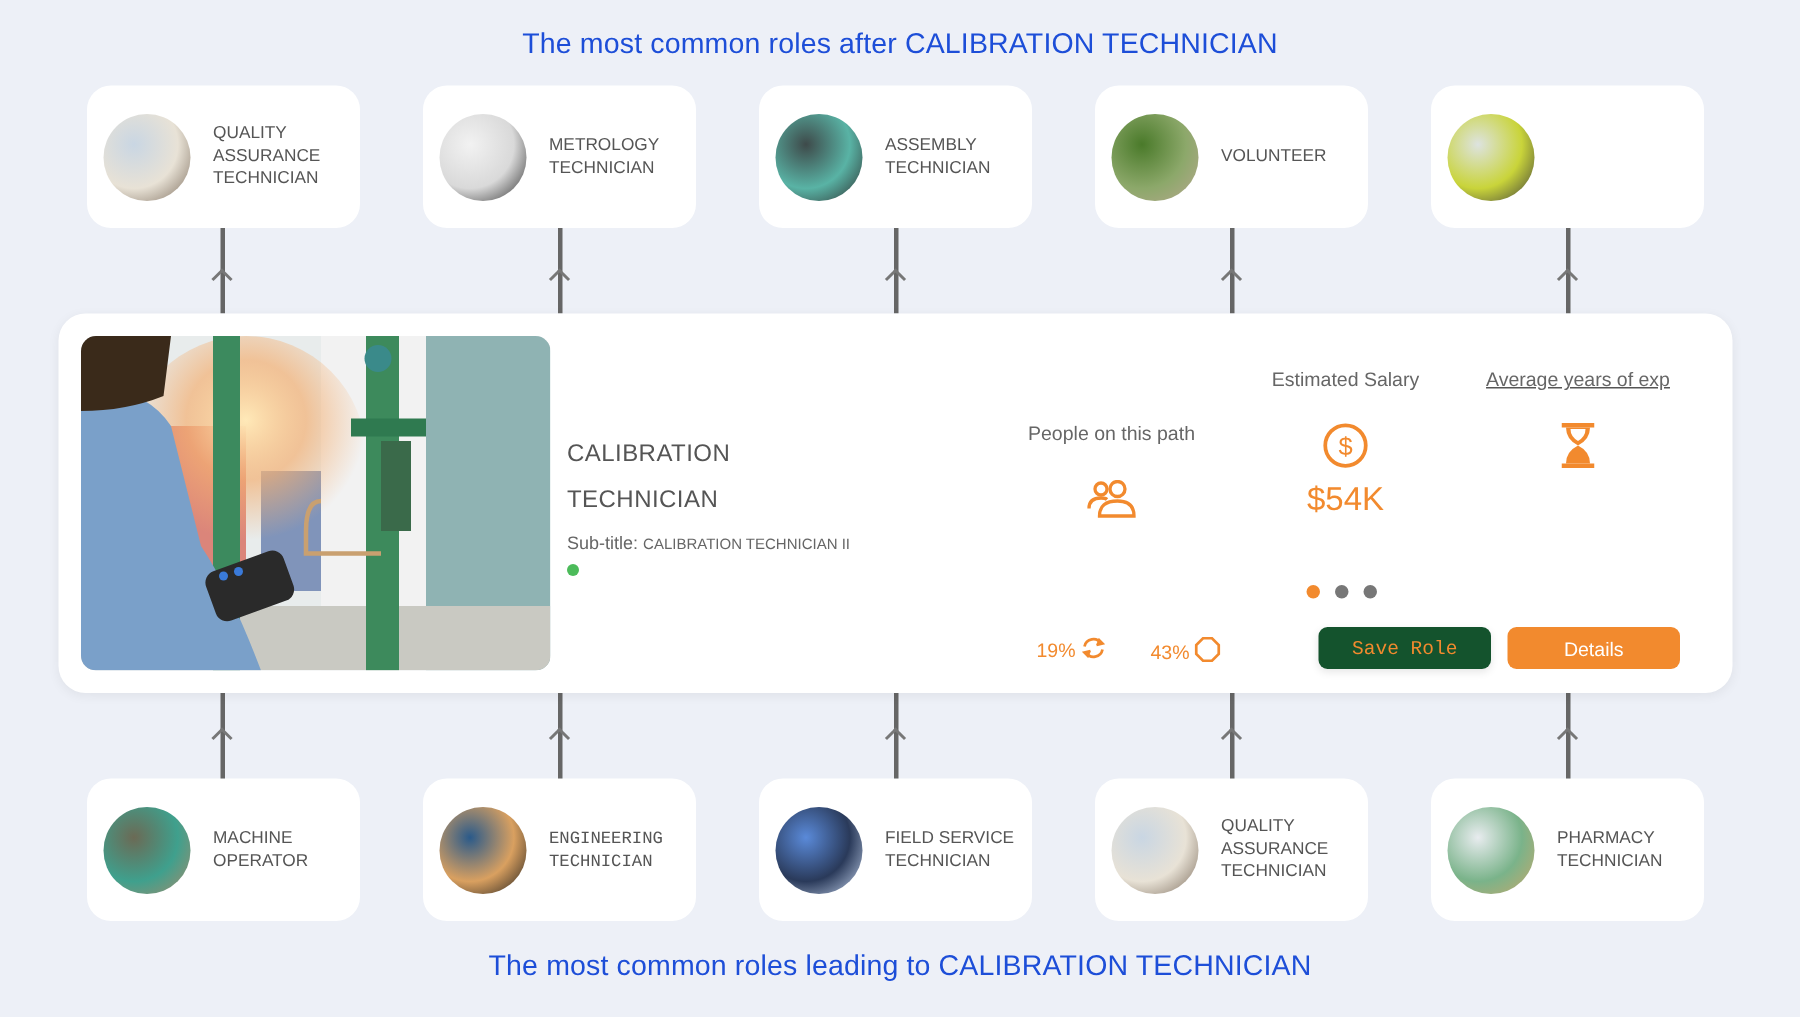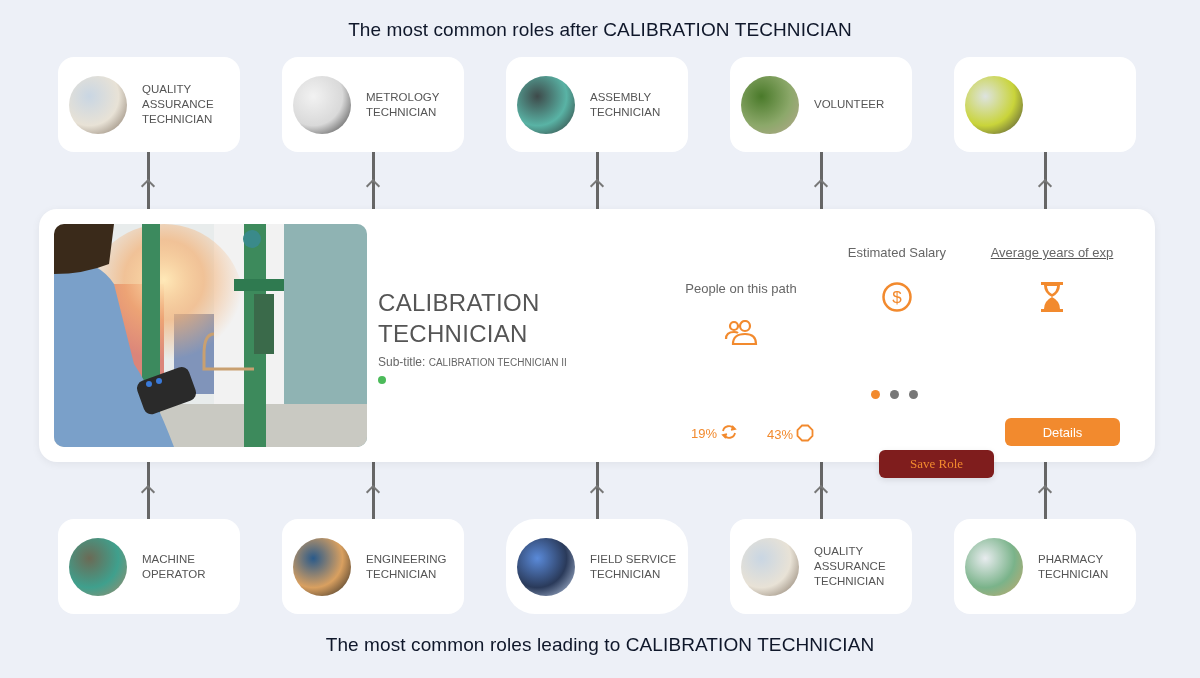--- a/index.html
+++ b/index.html
@@ -5,21 +5,21 @@
     * { box-sizing: border-box; margin: 0; padding: 0; }
     html, body { width: 1200px; height: 678px; overflow: hidden; }
     body {
       background: #edf0f7;
       font-family: "Liberation Sans", "DejaVu Sans", sans-serif;
       color: #555;
       position: relative;
     }
     .heading {
       position: absolute; left: 0; width: 1200px; text-align: center;
-      font-size: 19px; color: #0f172a; letter-spacing: 0.1px;
+      font-size: 19px; color: #1d4ed8; letter-spacing: 0.1px;
     }
     .heading.top { top: 19px; }
     .heading.bottom { top: 634px; }
 
     .role-card {
       position: absolute; width: 182px; height: 95px;
       background: #fff; border-radius: 16px;
       display: flex; align-items: center; padding-left: 11px;
       cursor: pointer;
     }
@@ -44,21 +44,21 @@
     .main-card {
       position: absolute; left: 39px; top: 209px; width: 1116px; height: 253px;
       background: #fff; border-radius: 18px;
       box-shadow: 0 2px 8px rgba(0,0,0,0.06);
     }
     .hero-img {
       position: absolute; left: 15px; top: 15px; width: 313px; height: 223px;
       border-radius: 10px; overflow: hidden;
     }
     .title {
-      position: absolute; left: 339px; top: 78px; font-size: 24px; line-height: 31px;
+      position: absolute; left: 339px; top: 78px; font-size: 16px; line-height: 31px;
       color: #555; width: 200px; letter-spacing: 0.3px;
     }
     .subtitle {
       position: absolute; left: 339px; top: 146px; font-size: 12px; color: #666;
     }
     .subtitle .sub-value { font-size: 10px; text-transform: uppercase; }
     .status-dot {
       position: absolute; left: 339px; top: 167px; width: 8px; height: 8px;
       border-radius: 50%; background: #4cbb5a;
     }
@@ -73,23 +73,23 @@
     .dots { position: absolute; left: 832px; top: 181px; display: flex; gap: 10px; }
     .dots span { width: 9px; height: 9px; border-radius: 50%; background: #777; display: block; }
     .dots span.active { background: #f28a2e; }
 
     .metric {
       position: absolute; top: 215px; font-size: 13px; color: #f28a2e;
       display: flex; align-items: center; gap: 3px;
     }
     .btn-save {
       position: absolute; left: 840px; top: 209px; width: 115px; height: 28px;
-      background: #7f1d1d; border-radius: 6px; border: none;
+      background: #14532d; border-radius: 6px; border: none;
       box-shadow: 0 2px 6px rgba(0,0,0,0.1);
-      color: #f28a2e; font-size: 13px; font-family: Liberation Serif, serif; cursor: pointer; margin-top: 32px;
+      color: #f28a2e; font-size: 13px; font-family: Liberation Mono, monospace; cursor: pointer;
     }
     .btn-details {
       position: absolute; left: 966px; top: 209px; width: 115px; height: 28px;
       background: #f28a2e; border-radius: 6px; border: none;
       color: #fff; font-size: 13px; font-family: inherit; cursor: pointer;
     }
   </style>
 </head>
 <body>
 
@@ -114,25 +114,25 @@
     </div>
     <div class="role-card" style="left: 954px; top: 57px;">
       <div class="thumb" style="background: radial-gradient(circle at 35% 35%, rgb(221, 227, 224) 0%, rgb(201, 212, 58) 55%, rgb(58, 58, 58) 100%);"></div>
     </div>
   </div>
 <div id="bottom-row">
     <div class="role-card" style="left: 58px; top: 519px;">
       <div class="thumb" style="background: radial-gradient(circle at 35% 35%, rgb(107, 106, 85) 0%, rgb(63, 160, 141) 55%, rgb(168, 138, 106) 100%);"></div>
       <div class="label">MACHINE OPERATOR</div>
     </div>
-    <div class="role-card" style="left: 282px; top: 519px;">
+    <div class="role-card" style="left: 282px; top: 519px; font-family: Liberation Mono, monospace;">
       <div class="thumb" style="background: radial-gradient(circle at 35% 35%, rgb(42, 90, 138) 0%, rgb(217, 160, 96) 55%, rgb(26, 26, 26) 100%);"></div>
       <div class="label">ENGINEERING TECHNICIAN</div>
     </div>
-    <div class="role-card" style="left: 506px; top: 519px; border-radius: 29px;">
+    <div class="role-card" style="left: 506px; top: 519px;">
       <div class="thumb" style="background: radial-gradient(circle at 35% 35%, rgb(90, 138, 217) 0%, rgb(42, 58, 90) 55%, rgb(201, 217, 242) 100%);"></div>
       <div class="label">FIELD SERVICE TECHNICIAN</div>
     </div>
     <div class="role-card" style="left: 730px; top: 519px;">
       <div class="thumb" style="background: radial-gradient(circle at 35% 35%, rgb(201, 214, 227) 0%, rgb(232, 226, 214) 55%, rgb(122, 106, 90) 100%);"></div>
       <div class="label">QUALITY ASSURANCE TECHNICIAN</div>
     </div>
     <div class="role-card" style="left: 954px; top: 519px;">
       <div class="thumb" style="background: radial-gradient(circle at 35% 35%, rgb(232, 236, 239) 0%, rgb(122, 179, 138) 55%, rgb(201, 168, 106) 100%);"></div>
       <div class="label">PHARMACY TECHNICIAN</div>
@@ -212,20 +212,21 @@
   </div>
 
   <div class="stat" style="left:783px; top:36px;">
     <div class="stat-label">Estimated Salary</div>
     <div class="stat-icon">
       <svg width="32" height="32" viewBox="0 0 32 32">
         <circle cx="16" cy="16" r="13.5" fill="none" stroke="#f28a2e" stroke-width="2.5"></circle>
         <text x="16" y="22" text-anchor="middle" font-size="17" fill="#f28a2e" font-family="Liberation Sans, sans-serif">$</text>
       </svg>
     </div>
+    <div class="stat-value">$54K</div>
   </div>
 
   <div class="stat" style="left:938px; top:36px;text-decoration:underline;">
     <div class="stat-label">Average years of exp</div>
     <div class="stat-icon">
       <svg width="22" height="30" viewBox="0 0 22 30">
         <rect x="0" y="0" width="22" height="3" fill="#f28a2e"></rect>
         <rect x="0" y="27" width="22" height="3" fill="#f28a2e"></rect>
         <path d="M3 3 L19 3 Q19 11 11 15 Q3 11 3 3 Z" fill="#f28a2e"></path>
         <path d="M6 4 L16 4 Q16 9 11 12 Q6 9 6 4 Z" fill="#fff"></path>

